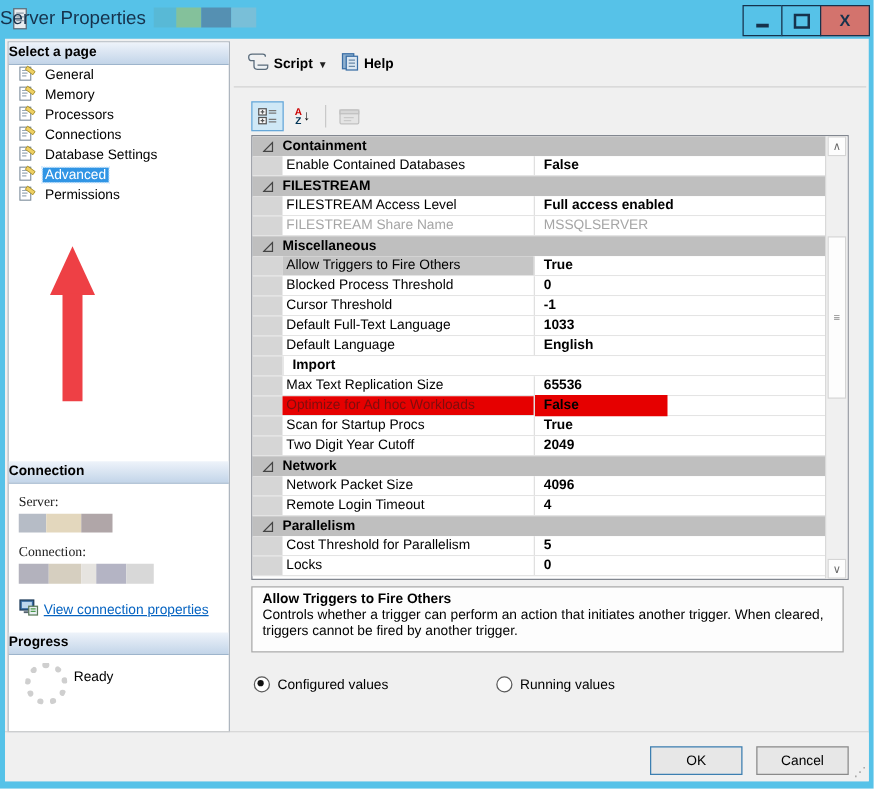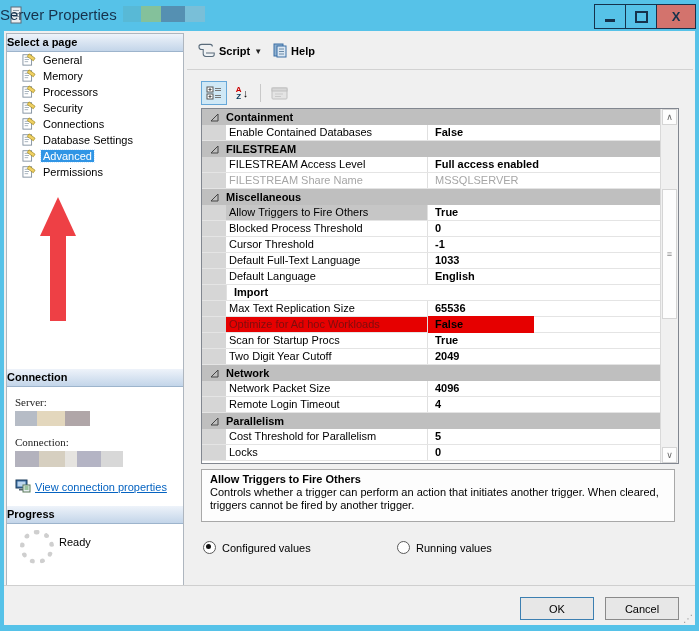--- a/index.html
+++ b/index.html
@@ -20,21 +20,21 @@
   .glyph-max{display:inline-block;width:9px;height:8px;border:2px solid #16324c;}
   .glyph-close{font-size:13px;font-weight:bold;}
 
   
   #dialog-body{position:absolute;left:4px;top:31px;width:691px;height:594px;background:#f0f0f0;}
 
   
   #left-panel{position:absolute;left:2px;top:2px;width:176px;height:551px;background:#fff;border:1px solid #aeb6bf;}
   .section-header{height:17px;line-height:17px;font-weight:bold;background:linear-gradient(#eef3fa,#c3d5e9);border-bottom:1px solid #9db4cc;}
   #page-list{position:absolute;left:0;top:18px;width:100%;}
-  .page-item{height:16px;display:flex;align-items:center;padding-left:15px;cursor:default;}
+  .page-item{height:16px;display:flex;align-items:center;padding-left:8px;cursor:default;}
   .page-item .lbl{margin-left:5px;padding:0 2px;}
   .page-item.selected .lbl{background:#3095e5;color:#fff;outline:1px dotted #d7ecff;}
   #connection-section{position:absolute;left:0;top:335px;width:100%;}
   #progress-section{position:absolute;left:0;top:472px;width:100%;}
   .side-label{margin:9px 0 3px 8px;color:#222;font-family:Liberation Serif, serif;}
   .blur-block{margin-left:8px;}
   #conn-link-row{display:flex;align-items:center;margin:12px 0 0 8px;gap:4px;}
   a.link{color:#0563c1;text-decoration:underline;cursor:pointer;}
   #spinner{position:absolute;left:13px;top:24px;width:24px;height:24px;border:5px dotted #cfcfcf;border-radius:50%;}
   #progress-status{position:absolute;left:52px;top:30px;}
@@ -172,30 +172,20 @@
             <span class="lbl">Processors</span>
           </div>
           <div class="page-item">
             <span><svg width="14" height="13" viewBox="0 0 16 15">
                 <rect x="1" y="2" width="10" height="12" fill="#fff" stroke="#7a8a99"></rect>
                 <line x1="3" y1="5" x2="8" y2="5" stroke="#9aa8b4"></line>
                 <line x1="3" y1="7.5" x2="8" y2="7.5" stroke="#9aa8b4"></line>
                 <line x1="3" y1="10" x2="7" y2="10" stroke="#9aa8b4"></line>
                 <polygon points="8,1 15,6 13,9 6,4" fill="#efd063" stroke="#a08820" stroke-width="0.8"></polygon>
               </svg></span>
-            <span class="lbl">Security</span>
-          </div>
-          <div class="page-item">
-            <span><svg width="14" height="13" viewBox="0 0 16 15">
-                <rect x="1" y="2" width="10" height="12" fill="#fff" stroke="#7a8a99"></rect>
-                <line x1="3" y1="5" x2="8" y2="5" stroke="#9aa8b4"></line>
-                <line x1="3" y1="7.5" x2="8" y2="7.5" stroke="#9aa8b4"></line>
-                <line x1="3" y1="10" x2="7" y2="10" stroke="#9aa8b4"></line>
-                <polygon points="8,1 15,6 13,9 6,4" fill="#efd063" stroke="#a08820" stroke-width="0.8"></polygon>
-              </svg></span>
             <span class="lbl">Connections</span>
           </div>
           <div class="page-item">
             <span><svg width="14" height="13" viewBox="0 0 16 15">
                 <rect x="1" y="2" width="10" height="12" fill="#fff" stroke="#7a8a99"></rect>
                 <line x1="3" y1="5" x2="8" y2="5" stroke="#9aa8b4"></line>
                 <line x1="3" y1="7.5" x2="8" y2="7.5" stroke="#9aa8b4"></line>
                 <line x1="3" y1="10" x2="7" y2="10" stroke="#9aa8b4"></line>
                 <polygon points="8,1 15,6 13,9 6,4" fill="#efd063" stroke="#a08820" stroke-width="0.8"></polygon>
               </svg></span>

